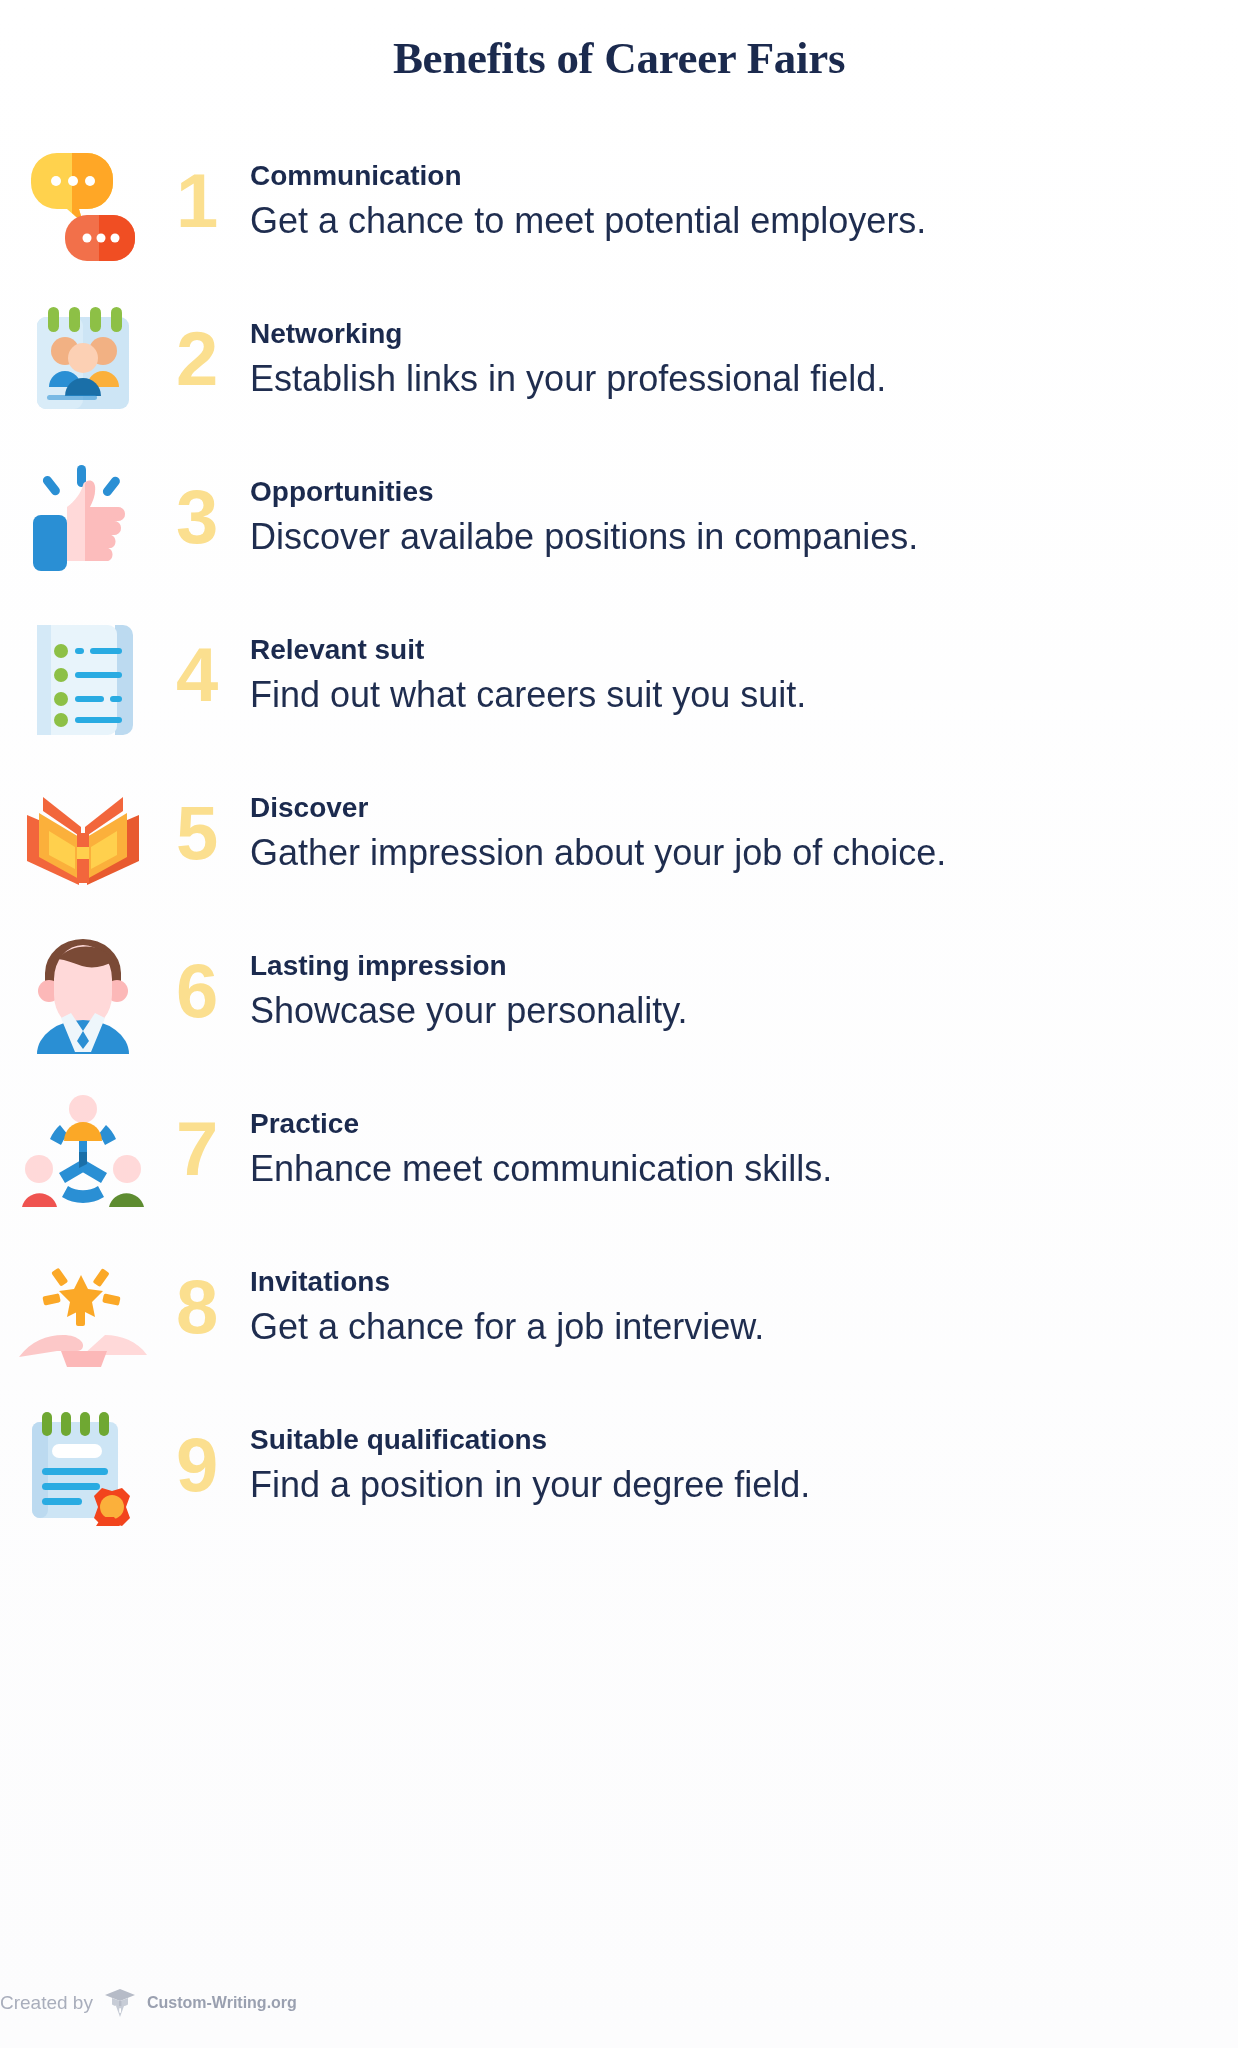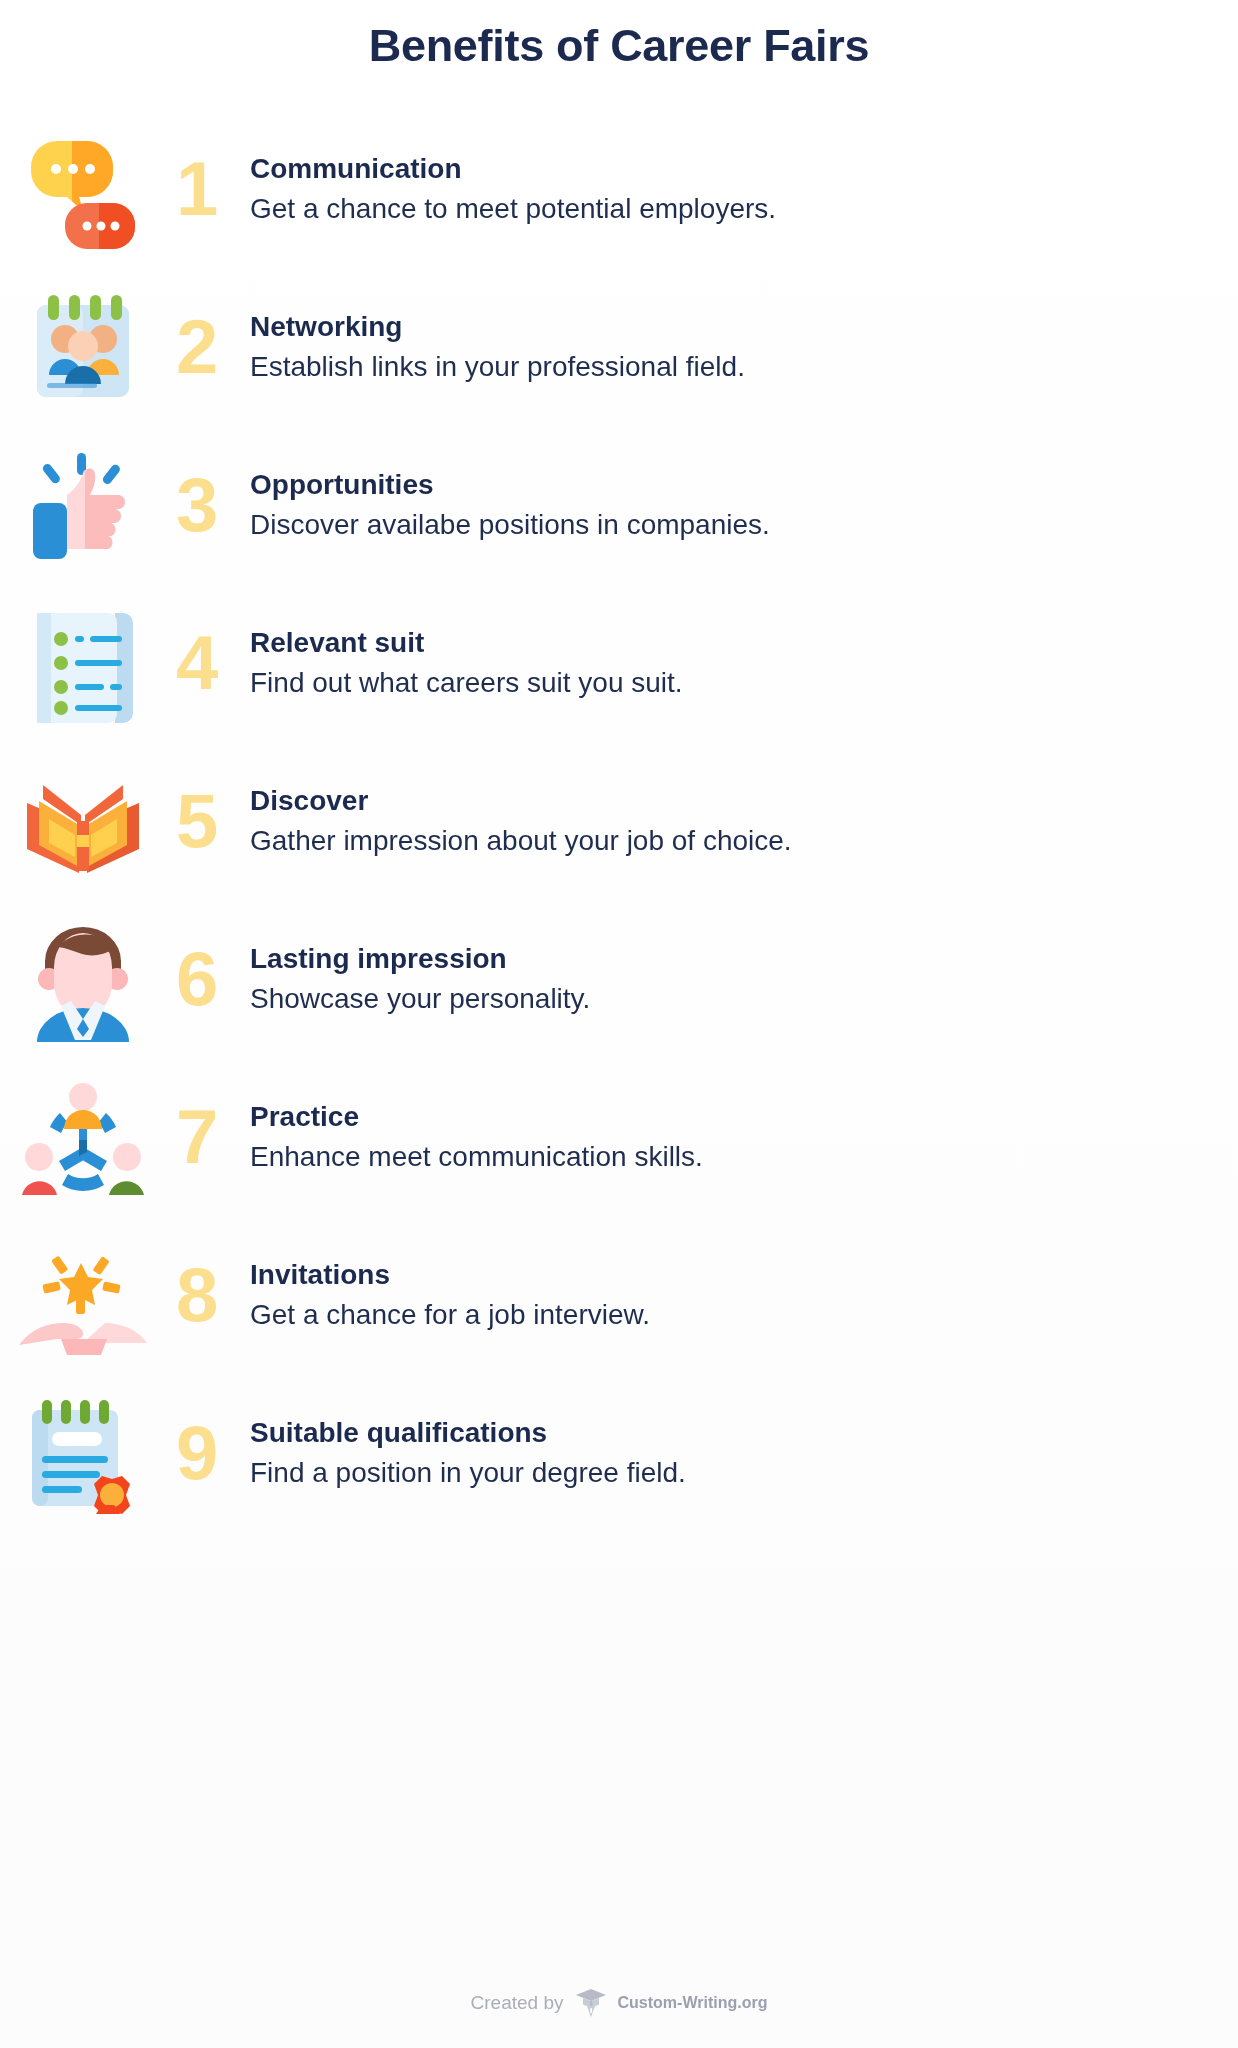--- a/index.html
+++ b/index.html
@@ -19,23 +19,23 @@
     height: 2048px;
     background: linear-gradient(180deg, #ffffff 0%, #fcfcfd 100%);
     box-sizing: border-box;
   }
   .title {
     text-align: center;
     font-size: 45px;
     font-weight: bold;
     color: #1b2a4e;
     letter-spacing: -0.3px;
-    padding-top: 20px;
+    padding-top: 32px;
     margin: 0;
-    font-family: Liberation Sans, sans-serif;
+    font-family: Liberation Serif, serif;
   }
   .list {
     margin-top: 38px;
     padding: 0 0 0 0;
   }
   .row {
     display: flex;
     align-items: center;
     height: 158px;
     padding-left: 8px;
@@ -67,34 +67,33 @@
   }
   .item-title {
     font-size: 28px;
     font-weight: bold;
     color: #1b2a4e;
     line-height: 1.15;
     margin-bottom: 7px;
     font-family: "Liberation Sans", sans-serif;
   }
   .item-desc {
-    font-size: 28px;
+    font-size: 36px;
     color: #1f2d4f;
     line-height: 1.2;
     font-weight: normal;
     font-family: "Liberation Sans", sans-serif;
   }
   .footer {
     position: absolute;
     left: 0;
     right: 0;
     bottom: 26px;
     display: flex;
     align-items: center;
-    justify-content: center;
     gap: 10px;
   }
   .footer-created {
     font-size: 19px;
     color: #a9aebc;
     font-family: "Liberation Sans", sans-serif;
   }
   .footer-brand {
     font-size: 16px;
     font-weight: bold;

